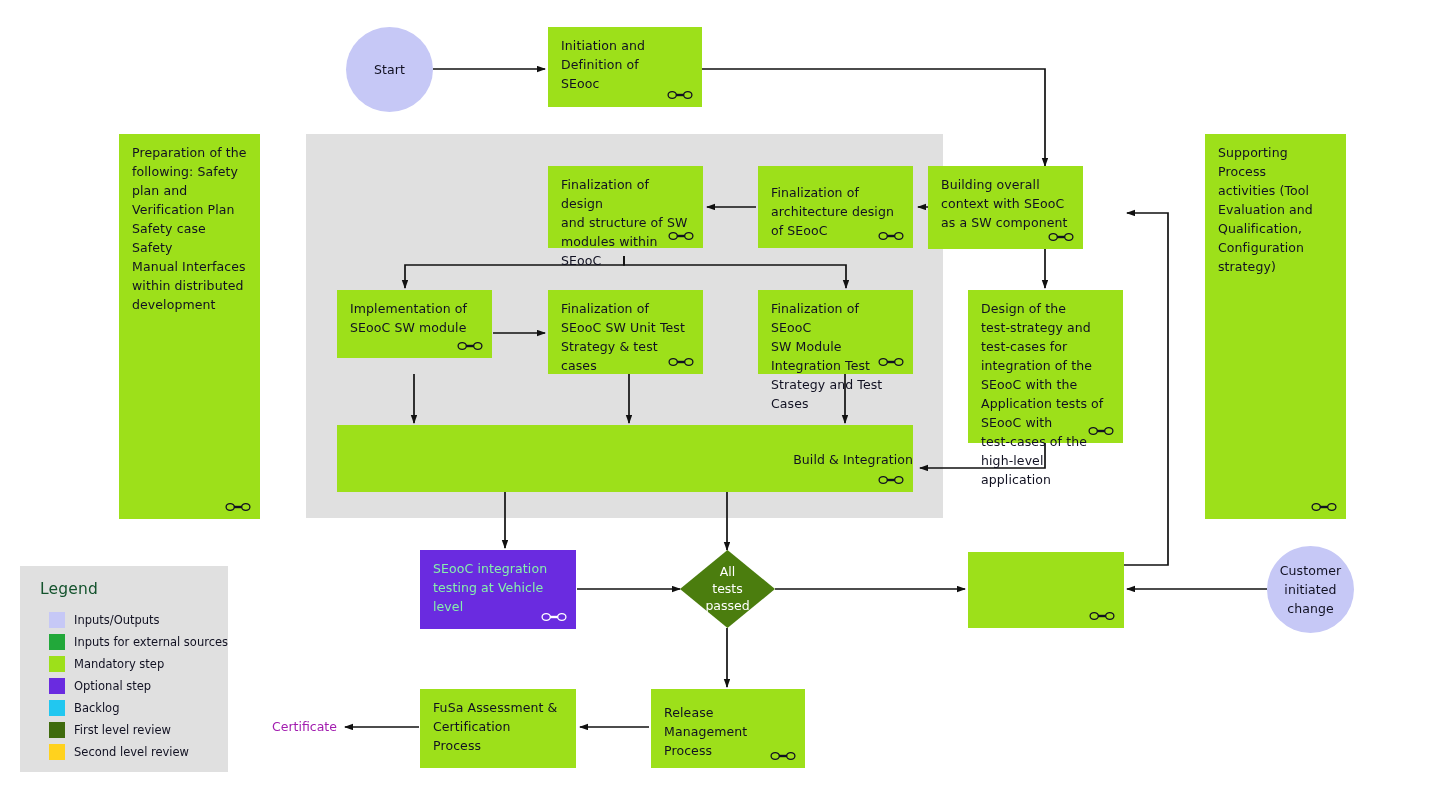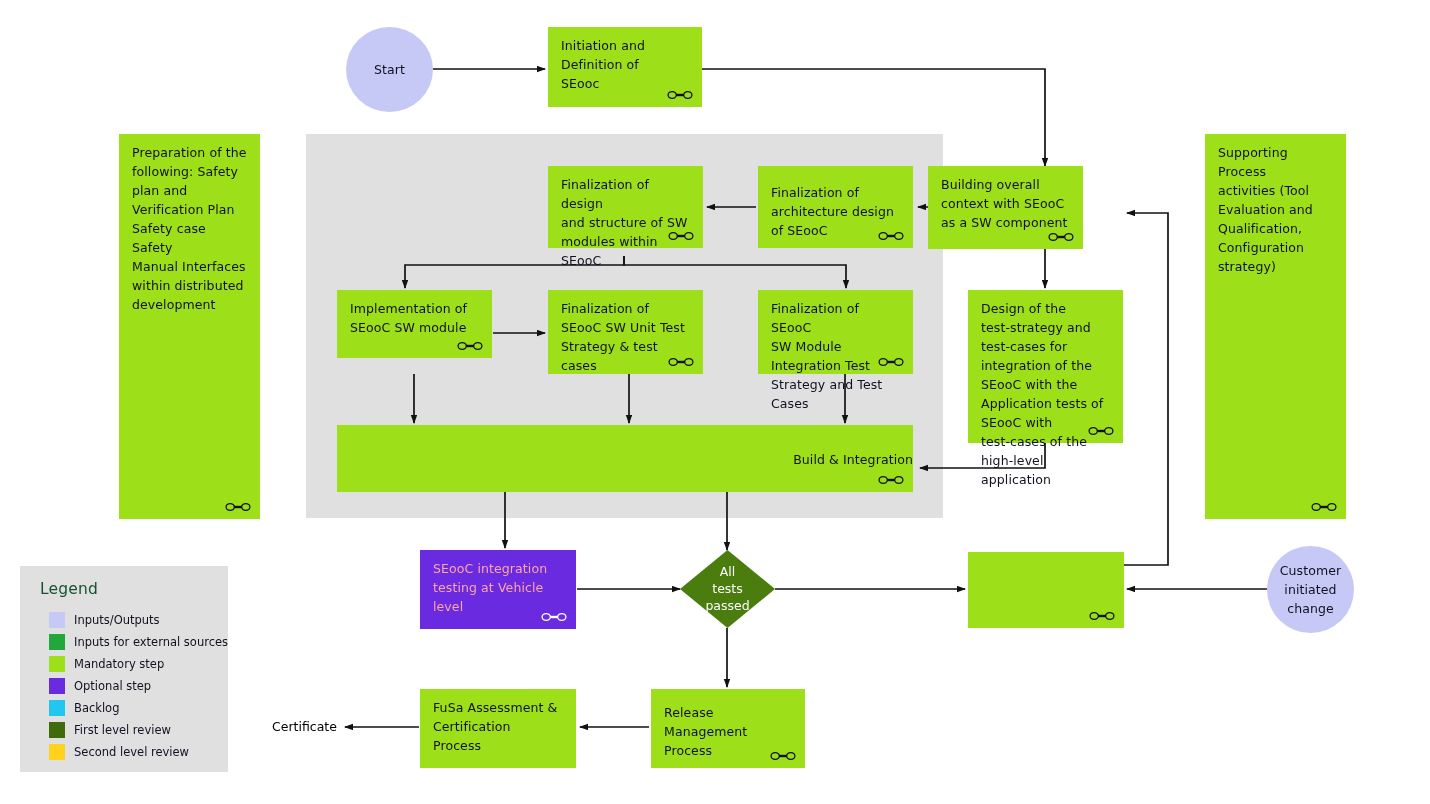--- a/index.html
+++ b/index.html
@@ -47,21 +47,21 @@
   }
   .node.center .label {
     left: 0;
     right: 0;
     top: 50%;
     transform: translateY(-50%);
     text-align: right;
     margin-left: 19px;
   }
   .node.green  { background: #9de01a; }
-  .node.purple { background: #6a2be0; color: #fca5a5; }
+  .node.purple { background: #6a2be0; color: #86efac; }
   .node.circle {
     background: #c6c8f6;
     border-radius: 50%;
     display: flex;
     align-items: center;
     justify-content: center;
     text-align: center;
   }
   .node.circle .label {
     position: static;
@@ -95,21 +95,21 @@
   .linkicon {
     position: absolute;
     right: 9px;
     bottom: 6px;
     width: 26px;
     height: 12px;
   }
   .plaintext {
     position: absolute;
     font-size: 12.5px;
-    color: #000000;
+    color: #a21caf;
     white-space: nowrap;
   }
   
   #legend {
     position: absolute;
     left: 20px;
     top: 566px;
     width: 208px;
     height: 206px;
     background: #e0e0e0;

